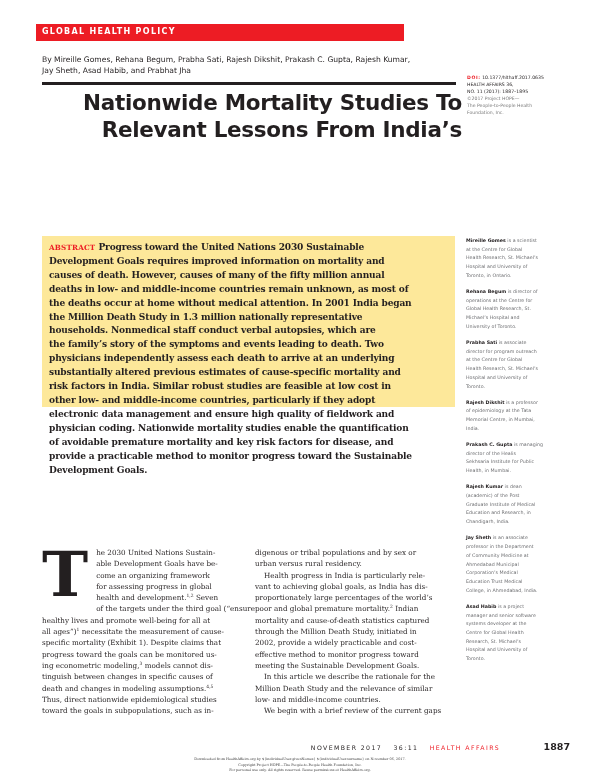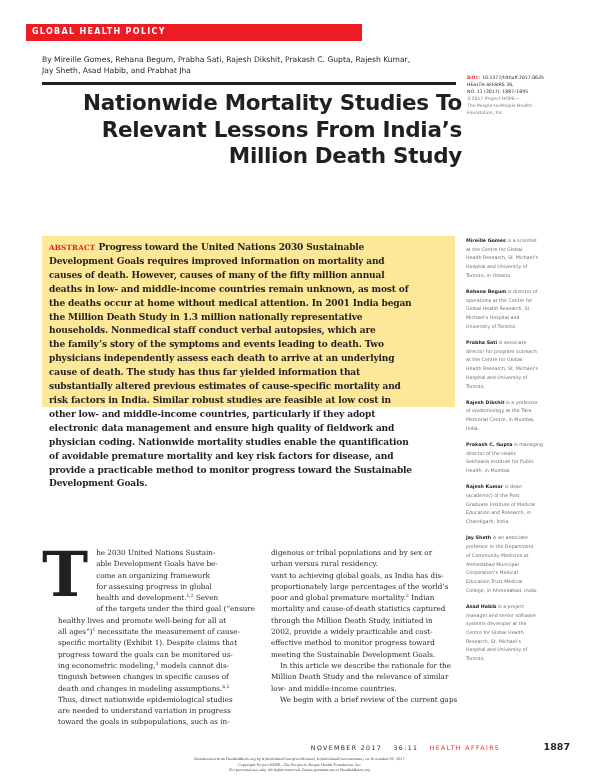--- a/index.html
+++ b/index.html
@@ -1,18 +1,18 @@
 <!DOCTYPE html>
 <html><head>
 <meta charset="utf-8">
 <style>
   html, body { margin: 0; padding: 0; background: #ffffff; }
   body { width: 600px; height: 779px; position: relative; overflow: hidden; font-family: "Liberation Sans", sans-serif; color: #231f20; }
 
-  .section-bar { position: absolute; left: 26px; top: 24px; width: 336px; height: 17px; background: #ed1c24; }
+  .section-bar { position: absolute; left: 36px; top: 24px; width: 336px; height: 17px; background: #ed1c24; padding-left: 32px; }
   .section-bar span { position: absolute; left: 6px; top: 3px; font-family: "DejaVu Sans", sans-serif; font-size: 8px; font-weight: bold; letter-spacing: 1.3px; color: #ffffff; }
 
   .authors { position: absolute; left: 42px; top: 54px; width: 400px; font-family: "DejaVu Sans", sans-serif; font-size: 7.6px; line-height: 11px; color: #231f20; }
 
   .title-rule { position: absolute; left: 42px; top: 82px; width: 414px; height: 3px; background: #231f20; }
 
   .title { position: absolute; left: 42px; top: 90px; width: 420px; font-family: "DejaVu Sans", sans-serif; font-weight: bold; font-size: 21.5px; line-height: 26.5px; letter-spacing: -0.3px; color: #231f20; margin: 0; }
   .title div { white-space: nowrap; text-align: right; }
 
   .meta { position: absolute; left: 467px; top: 74px; width: 130px; font-family: "DejaVu Sans", sans-serif; font-size: 4.6px; line-height: 7.1px; color: #231f20; }
@@ -25,21 +25,21 @@
   .abstract .line { display: block; white-space: nowrap; }
 
   .bios { position: absolute; left: 466px; top: 237px; width: 132px; font-family: "DejaVu Sans", sans-serif; font-size: 4.75px; line-height: 8.7px; color: #6d6e71; }
   .bio { margin-bottom: 7.5px; }
   .bio .name { color: #231f20; font-weight: bold; }
   .bio .line { display: block; white-space: nowrap; }
 
   .body-col { position: absolute; top: 547px; font-family: "DejaVu Serif", serif; font-size: 7.2px; line-height: 11.3px; color: #231f20; }
   .col1 { left: 42px; width: 196px; }
   .col2 { left: 255px; width: 200px; }
-  .body-col .line { display: block; white-space: nowrap; margin-left: 16px; }
+  .body-col .line { display: block; white-space: nowrap; }
   .body-col .indent { padding-left: 9px; }
   .dropcap { float: left; font-family: "DejaVu Serif", serif; font-size: 62px; line-height: 52px; height: 56px; margin: 2px 8px 0 0; font-weight: bold; color: #231f20; }
   .c1-drop-lines { margin-left: 0; }
   sup { font-size: 4.5px; vertical-align: 3px; line-height: 0; }
 
   .folio { position: absolute; top: 741px; right: 30px; font-family: "DejaVu Sans", sans-serif; font-size: 6.2px; letter-spacing: 1.4px; color: #231f20; white-space: nowrap; }
   .folio .journal { color: #ed1c24; margin-left: 8px; }
   .folio .issue { margin-left: 8px; }
   .folio .page-no { font-weight: bold; font-size: 9.5px; letter-spacing: 0; margin-left: 40px; }
 
@@ -56,21 +56,20 @@
 <div class="authors">
   <div>By Mireille Gomes, Rehana Begum, Prabha Sati, Rajesh Dikshit, Prakash C. Gupta, Rajesh Kumar,</div>
   <div>Jay Sheth, Asad Habib, and Prabhat Jha</div>
 </div>
 
 <div class="title-rule"></div>
 
 <h1 class="title">
   <div>Nationwide Mortality Studies To</div>
   <div>Relevant Lessons From India’s</div>
-  <div>Million Death Study</div>
 </h1>
 
 <div class="meta">
   <div>
     <span class="doi-label">DOI:</span>
     <span>10.1377/hlthaff.2017.0635</span>
   </div>
   <div>HEALTH AFFAIRS 36,</div>
   <div>NO. 11 (2017): 1887–1895</div>
   <div class="light">©2017 Project HOPE—</div>
@@ -82,21 +81,20 @@
   <p>
     <span class="line"><span class="abs-label">ABSTRACT</span> <span>Progress toward the United Nations 2030 Sustainable</span></span>
     <span class="line">Development Goals requires improved information on mortality and</span>
     <span class="line">causes of death. However, causes of many of the fifty million annual</span>
     <span class="line">deaths in low- and middle-income countries remain unknown, as most of</span>
     <span class="line">the deaths occur at home without medical attention. In 2001 India began</span>
     <span class="line">the Million Death Study in 1.3 million nationally representative</span>
     <span class="line">households. Nonmedical staff conduct verbal autopsies, which are</span>
     <span class="line">the family’s story of the symptoms and events leading to death. Two</span>
     <span class="line">physicians independently assess each death to arrive at an underlying</span>
-    <span class="line">cause of death. The study has thus far yielded information that</span>
     <span class="line">substantially altered previous estimates of cause-specific mortality and</span>
     <span class="line">risk factors in India. Similar robust studies are feasible at low cost in</span>
     <span class="line">other low- and middle-income countries, particularly if they adopt</span>
     <span class="line">electronic data management and ensure high quality of fieldwork and</span>
     <span class="line">physician coding. Nationwide mortality studies enable the quantification</span>
     <span class="line">of avoidable premature mortality and key risk factors for disease, and</span>
     <span class="line">provide a practicable method to monitor progress toward the Sustainable</span>
     <span class="line">Development Goals.</span>
   </p>
 </div>
@@ -174,27 +172,27 @@
   </div>
   <span class="line">of the targets under the third goal (“ensure</span>
   <span class="line">healthy lives and promote well-being for all at</span>
   <span class="line"><span>all ages”)</span><sup>1</sup><span> necessitate the measurement of cause-</span></span>
   <span class="line">specific mortality (Exhibit 1). Despite claims that</span>
   <span class="line">progress toward the goals can be monitored us-</span>
   <span class="line"><span>ing econometric modeling,</span><sup>3</sup><span> models cannot dis-</span></span>
   <span class="line">tinguish between changes in specific causes of</span>
   <span class="line"><span>death and changes in modeling assumptions.</span><sup>4,5</sup></span>
   <span class="line">Thus, direct nationwide epidemiological studies</span>
-  <span class="line">are needed to understand variation in progress</span>
   <span class="line">toward the goals in subpopulations, such as in-</span>
 </div>
 
 <div class="body-col col2">
   <span class="line">digenous or tribal populations and by sex or</span>
   <span class="line">urban versus rural residency.</span>
+  <span class="line indent">Health progress in India is particularly rele-</span>
   <span class="line">vant to achieving global goals, as India has dis-</span>
   <span class="line">proportionately large percentages of the world’s</span>
   <span class="line"><span>poor and global premature mortality.</span><sup>2</sup><span> Indian</span></span>
   <span class="line">mortality and cause-of-death statistics captured</span>
   <span class="line">through the Million Death Study, initiated in</span>
   <span class="line">2002, provide a widely practicable and cost-</span>
   <span class="line">effective method to monitor progress toward</span>
   <span class="line">meeting the Sustainable Development Goals.</span>
   <span class="line indent">In this article we describe the rationale for the</span>
   <span class="line">Million Death Study and the relevance of similar</span>

